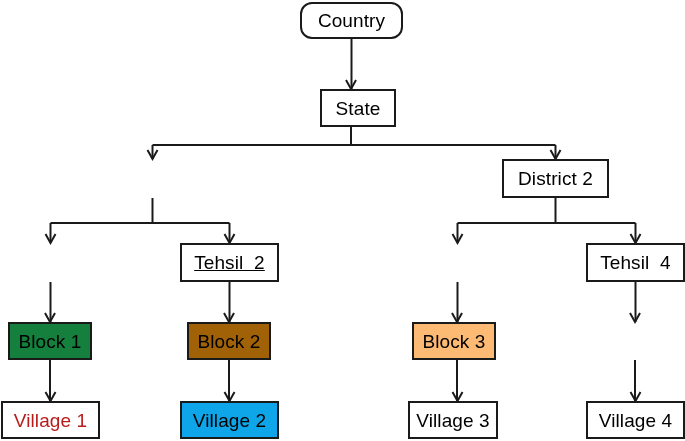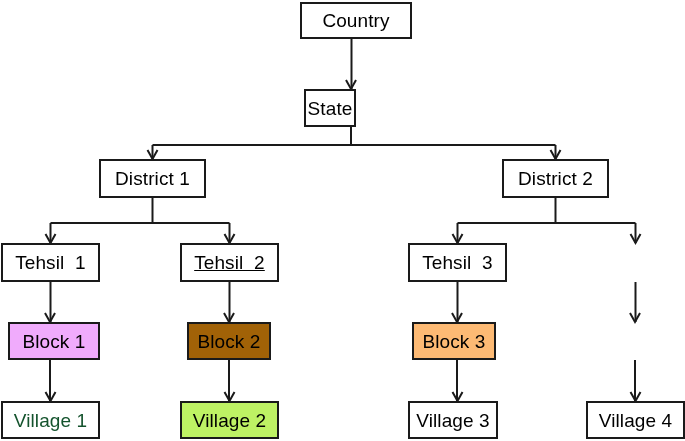--- a/index.html
+++ b/index.html
@@ -80,28 +80,26 @@
         <polyline points="630.5,392 635.5,401 640.5,392" fill="none" stroke="#1a1a1a" stroke-width="2"></polyline>
         <polyline points="147.5,150 152.5,159 157.5,150" fill="none" stroke="#1a1a1a" stroke-width="2"></polyline>
         <polyline points="550.5,150 555.5,159 560.5,150" fill="none" stroke="#1a1a1a" stroke-width="2"></polyline>
         <polyline points="45.5,234 50.5,243 55.5,234" fill="none" stroke="#1a1a1a" stroke-width="2"></polyline>
         <polyline points="224.5,234 229.5,243 234.5,234" fill="none" stroke="#1a1a1a" stroke-width="2"></polyline>
         <polyline points="452.5,234 457.5,243 462.5,234" fill="none" stroke="#1a1a1a" stroke-width="2"></polyline>
         <polyline points="630.5,234 635.5,243 640.5,234" fill="none" stroke="#1a1a1a" stroke-width="2"></polyline>
       </g>
   </svg>
 
-  <div class="node" style="left: 300px; top: 2px; width: 112px; height: 37px; border-color: rgb(26, 26, 26); background: rgb(255, 255, 255); color: rgb(0, 0, 0);">Country</div>
-  <div class="node" style="left: 304px; top: 89px; width: 52px; height: 38px; border-color: rgb(26, 26, 26); background: rgb(255, 255, 255); color: rgb(0, 0, 0);">State</div>
-  <div class="node" style="left: 99px; top: 159px; width: 107px; height: 39px; border-color: rgb(26, 26, 26); background: rgb(255, 255, 255); color: rgb(0, 0, 0);">District 1</div>
+  <div class="node" style="left: 300px; top: 2px; width: 103px; height: 37px; border-color: rgb(26, 26, 26); background: rgb(255, 255, 255); color: rgb(0, 0, 0); border-radius: 12px;">Country</div>
+  <div class="node" style="left: 320px; top: 89px; width: 76px; height: 38px; border-color: rgb(26, 26, 26); background: rgb(255, 255, 255); color: rgb(0, 0, 0);">State</div>
   <div class="node" style="left: 502px; top: 159px; width: 107px; height: 39px; border-color: rgb(26, 26, 26); background: rgb(255, 255, 255); color: rgb(0, 0, 0);">District 2</div>
-  <div class="node" style="left: 1px; top: 243px; width: 99px; height: 39px; border-color: rgb(26, 26, 26); background: rgb(255, 255, 255); color: rgb(0, 0, 0);">Tehsil  1</div>
   <div class="node" style="left: 180px; top: 243px; width: 99px; height: 39px; border-color: rgb(26, 26, 26); background: rgb(255, 255, 255); color: rgb(0, 0, 0); text-decoration: underline;">Tehsil  2</div>
-  <div class="node" style="left: 408px; top: 243px; width: 99px; height: 39px; border-color: rgb(26, 26, 26); background: rgb(255, 255, 255); color: rgb(0, 0, 0);">Tehsil  3</div>
-  <div class="node" style="left: 8px; top: 322px; width: 92px; height: 38px; border-color: rgb(26, 26, 26); background: #f0abfc; color: rgb(0, 0, 0);">Block 1</div>
+  <div class="node" style="left: 586px; top: 243px; width: 99px; height: 39px; border-color: rgb(26, 26, 26); background: rgb(255, 255, 255); color: rgb(0, 0, 0);">Tehsil  4</div>
+  <div class="node" style="left: 8px; top: 322px; width: 84px; height: 38px; border-color: rgb(26, 26, 26); background: #15803d; color: rgb(0, 0, 0);">Block 1</div>
   <div class="node" style="left: 187px; top: 322px; width: 84px; height: 38px; border-color: rgb(26, 26, 26); background: #a16207; color: rgb(0, 0, 0);">Block 2</div>
   <div class="node" style="left: 412px; top: 322px; width: 84px; height: 38px; border-color: rgb(26, 26, 26); background: #fdba74; color: rgb(0, 0, 0);">Block 3</div>
-  <div class="node" style="left: 1px; top: 401px; width: 99px; height: 38px; border-color: rgb(26, 26, 26); background: rgb(255, 255, 255); color: #14532d; text-align: right;">Village 1</div>
-  <div class="node" style="left: 180px; top: 401px; width: 99px; height: 38px; border-color: rgb(26, 26, 26); background: #bef264; color: rgb(0, 0, 0);">Village 2</div>
+  <div class="node" style="left: 1px; top: 401px; width: 99px; height: 38px; border-color: rgb(26, 26, 26); background: rgb(255, 255, 255); color: #b91c1c; text-align: right;">Village 1</div>
+  <div class="node" style="left: 180px; top: 401px; width: 99px; height: 38px; border-color: rgb(26, 26, 26); background: #0ea5e9; color: rgb(0, 0, 0);">Village 2</div>
   <div class="node" style="left: 408px; top: 401px; width: 90px; height: 38px; border-color: rgb(26, 26, 26); background: rgb(255, 255, 255); color: rgb(0, 0, 0);">Village 3</div>
   <div class="node" style="left: 586px; top: 401px; width: 99px; height: 38px; border-color: rgb(26, 26, 26); background: rgb(255, 255, 255); color: rgb(0, 0, 0);">Village 4</div>
 
 </div>
 
 </body></html>

